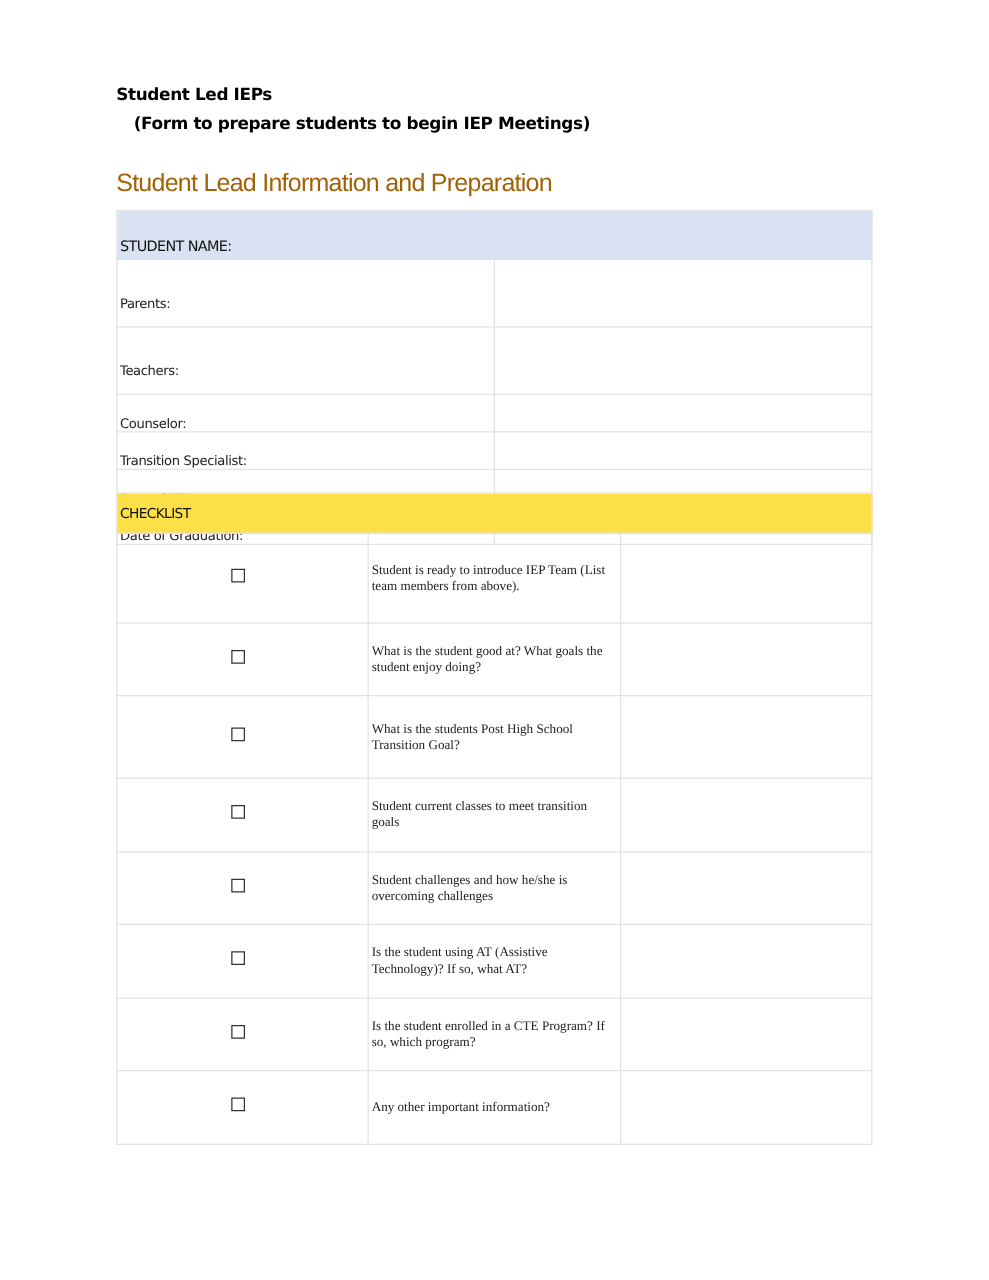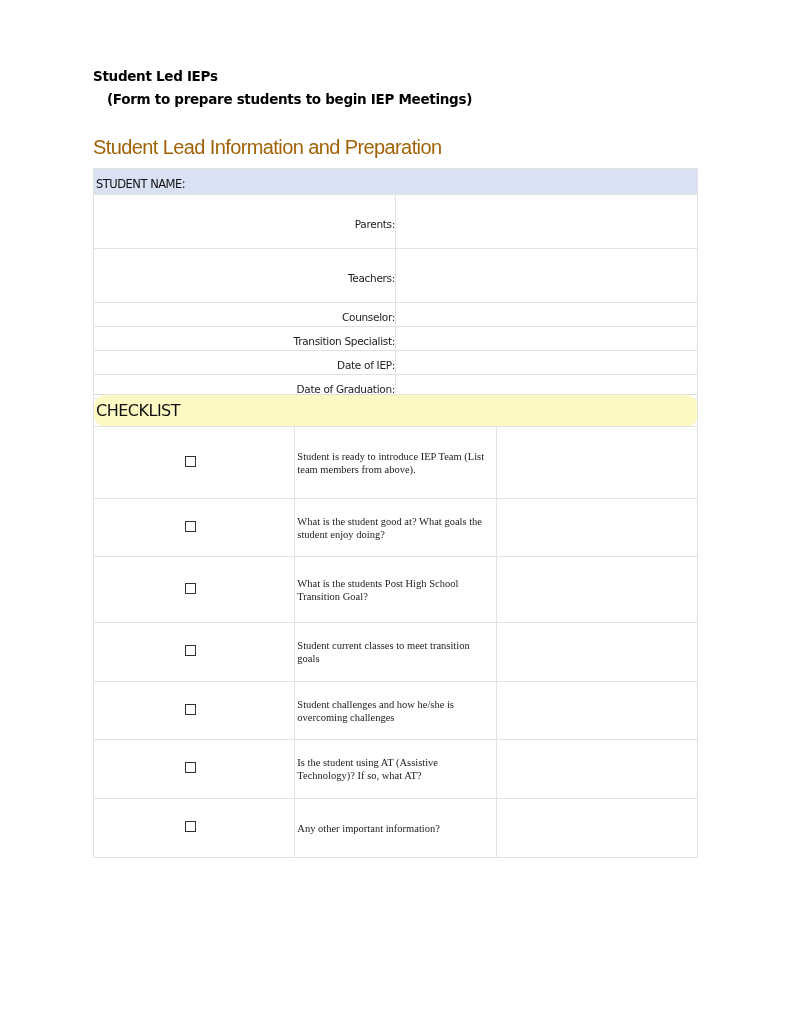--- a/index.html
+++ b/index.html
@@ -2,27 +2,27 @@
 <html><head>
 <meta charset="utf-8">
 <style>
   html, body { margin: 0; padding: 0; background: #ffffff; }
   body { width: 791px; height: 1024px; position: relative; overflow: hidden; font-family: "Liberation Sans", sans-serif; color: #000; }
   .title1 { position: absolute; left: 93px; top: 68px; font-size: 13.5px; font-weight: bold; font-family: "DejaVu Sans", sans-serif; letter-spacing: -0.3px; }
   .title2 { position: absolute; left: 107px; top: 91px; font-size: 13.5px; font-weight: bold; font-family: "DejaVu Sans", sans-serif; letter-spacing: -0.3px; }
   .heading { position: absolute; left: 93px; top: 136px; font-size: 20px; font-family: Liberation Sans, sans-serif; letter-spacing: -0.6px; color: #a16207; }
 
   .info-table { position: absolute; left: 93px; top: 168px; width: 605px; border-collapse: collapse; table-layout: fixed; }
-  .info-table td { border: 1px solid #e2e2e2; padding: 4px 0 0 2px; font-size: 10.5px; font-family: "DejaVu Sans", sans-serif; letter-spacing: -0.3px; color: #222; vertical-align: middle; }
+  .info-table td { border: 1px solid #e2e2e2; padding: 17px 0 0 2px; font-size: 10.5px; font-family: "DejaVu Sans", sans-serif; letter-spacing: -0.3px; color: #222; vertical-align: middle; }
   .info-table .hdr td { background: #d9e2f2; height: 21px; font-size: 11.5px; color: #111; letter-spacing: -0.5px; }
-  .info-table td.label { width: 136px; text-align: right; }
+  .info-table td.label { width: 136px; }
 
   .check-table { position: absolute; left: 93px; top: 394px; width: 605px; border-collapse: collapse; table-layout: fixed; }
   .check-table td { border: 1px solid #e2e2e2; vertical-align: middle; }
-  .check-table .hdr td { background: #fef9c3; height: 29px; font-size: 16px; color: #111; font-family: "DejaVu Sans", sans-serif; letter-spacing: -0.5px; padding-left: 2px; border-radius: 12px; }
+  .check-table .hdr td { background: #fde047; height: 29px; font-size: 11px; color: #111; font-family: "DejaVu Sans", sans-serif; letter-spacing: -0.5px; padding-left: 2px; }
   .check-table td.box-cell { width: 34px; padding: 0; text-align: center; }
   .check-table td.q-cell { width: 333px; padding: 0 8px 0 2px; font-family: "Liberation Serif", serif; font-size: 10.5px; color: #222; line-height: 13px; }
   .checkbox { display: inline-block; width: 9px; height: 9px; border: 1.3px solid #333; background: #fff; margin-left: -8px; margin-top: -4px; vertical-align: middle; cursor: pointer; }
 </style>
 </head>
 <body>
 
 <div class="title1">Student Led IEPs</div>
 <div class="title2">(Form to prepare students to begin IEP Meetings)</div>
 <div class="heading">Student Lead Information and Preparation</div>
@@ -87,19 +87,24 @@
   <tr style="height:58px">
     <td class="box-cell"><span class="checkbox"></span></td>
     <td class="q-cell">Student challenges and how he/she is overcoming challenges</td>
     <td></td>
   </tr>
   <tr style="height:59px">
     <td class="box-cell"><span class="checkbox"></span></td>
     <td class="q-cell">Is the student using AT (Assistive Technology)? If so, what AT?</td>
     <td></td>
   </tr>
+  <tr style="height:58px">
+    <td class="box-cell"><span class="checkbox"></span></td>
+    <td class="q-cell">Is the student enrolled in a CTE Program?  If so, which program?</td>
+    <td></td>
+  </tr>
   <tr style="height:59px">
     <td class="box-cell"><span class="checkbox"></span></td>
     <td class="q-cell">Any other important information?</td>
     <td></td>
   </tr>
 </tbody>
   </table>
 
 </body></html>

